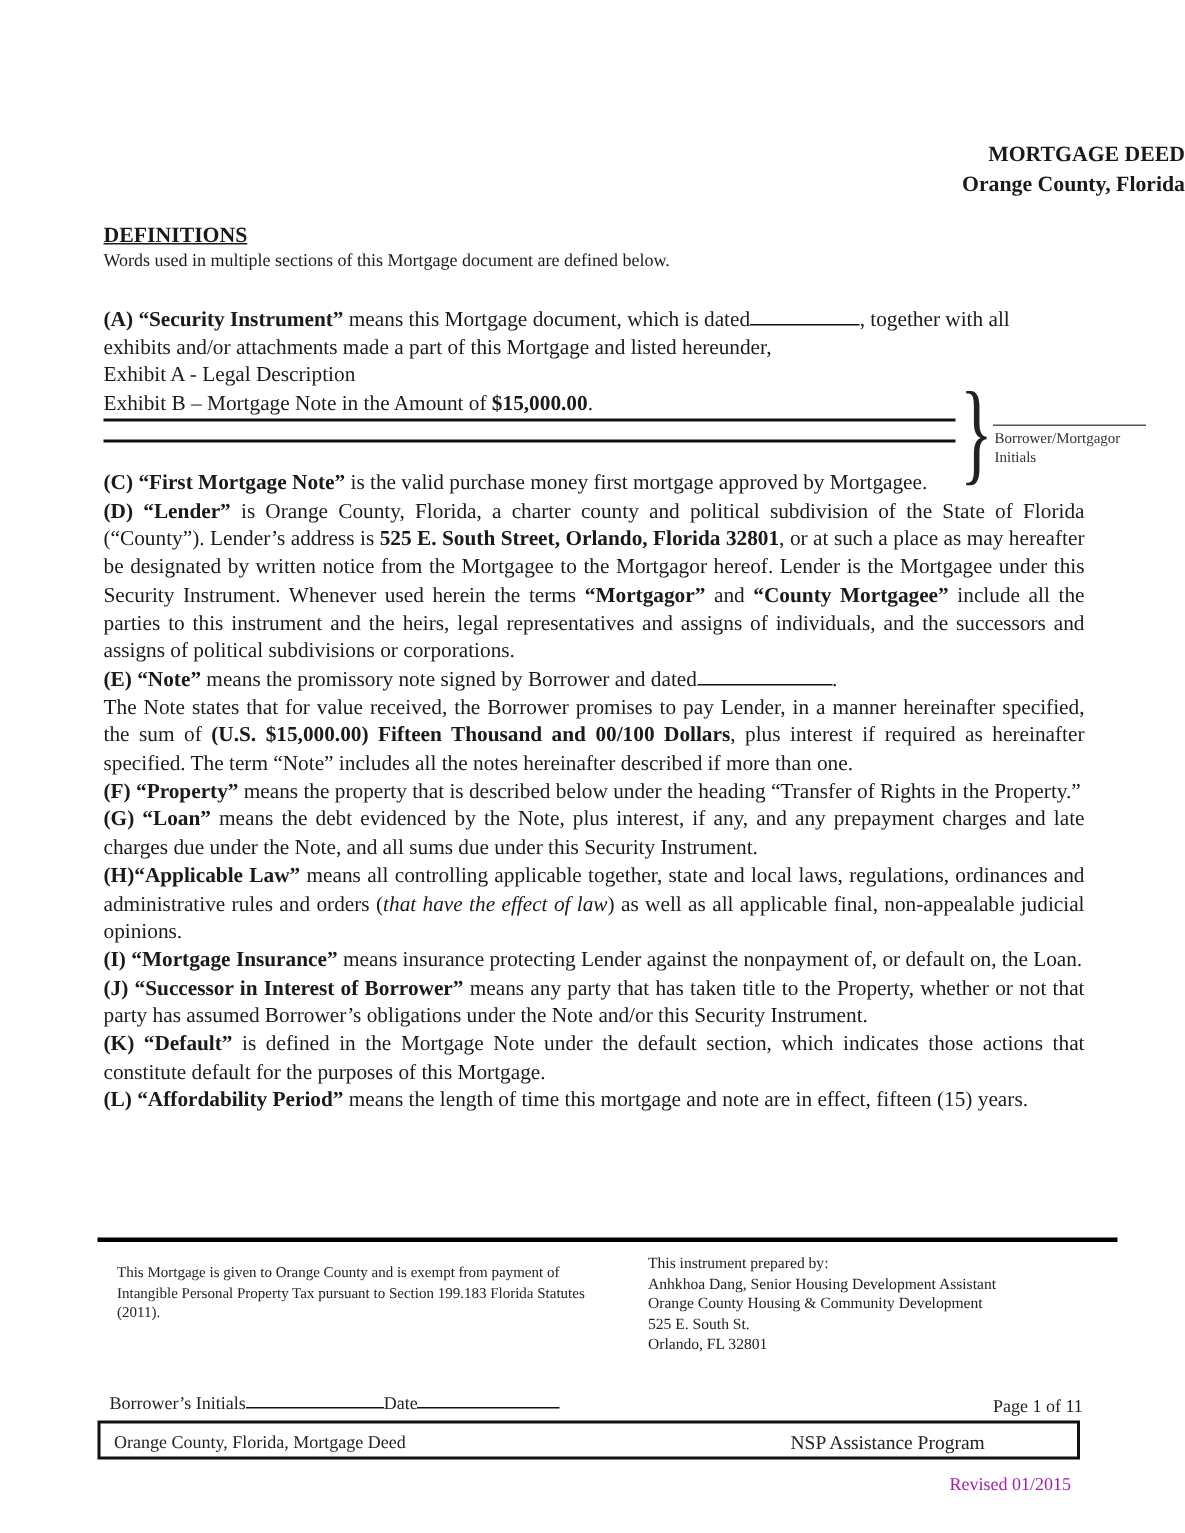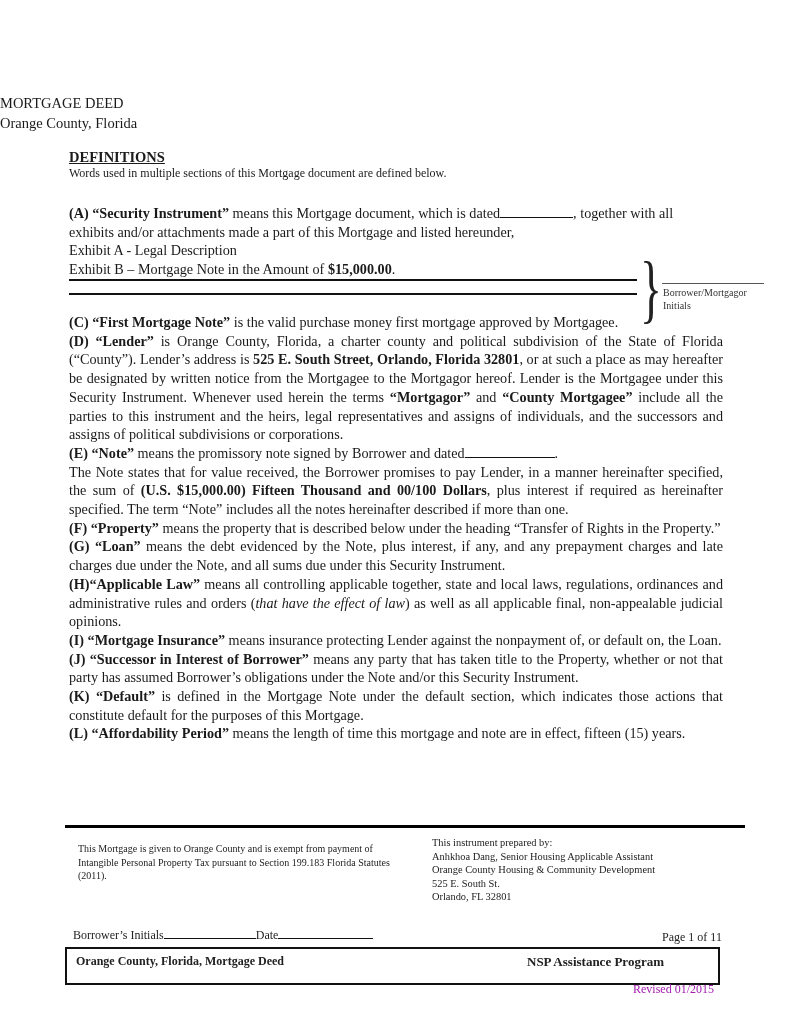--- a/index.html
+++ b/index.html
@@ -1,39 +1,39 @@
 <!DOCTYPE html>
 <html><head>
   <meta charset="utf-8">
   <style>
     * { box-sizing: border-box; margin: 0; padding: 0; }
     html, body { width: 790px; height: 1022px; background: #ffffff; overflow: hidden; }
     body { font-family: "Liberation Serif", serif; color: #1a1a1a; position: relative; }
     .page { position: absolute; left: 0; top: 0; width: 790px; height: 1022px; }
-    .title { position: absolute; left: 0; width: 790px; text-align: left; font-weight: normal; font-size: 14.5px; }
+    .title { position: absolute; left: 0; width: 790px; text-align: right; font-weight: bold; font-size: 14.5px; }
     .t1 { top: 95px; }
     .t2 { top: 115px; }
     .abs { position: absolute; }
     .body-text { font-size: 14.2px; line-height: 18.7px; width: 654px; text-align: justify; }
     .heading { left: 69px; top: 149px; font-weight: bold; font-size: 14.5px; text-decoration: underline; }
     .intro { left: 69px; top: 166px; font-size: 12px; }
     .blank { display: inline-block; border-bottom: 1.5px solid #111; height: 13px; vertical-align: baseline; }
     b { font-weight: bold; }
     .line { position: absolute; height: 1.5px; background: #111; }
     .brace { position: absolute; left: 640px; top: 250px; font-size: 76px; line-height: 76px; font-weight: normal; transform: scaleX(0.6); transform-origin: left top; color: #222; }
     .init-line { position: absolute; left: 662px; top: 283px; width: 102px; height: 1px; background: #555; }
     .init-label { position: absolute; left: 663px; top: 286px; font-size: 10px; line-height: 13px; color: #333; }
     .defs { position: absolute; left: 69px; top: 313px; }
     .defs p { margin: 0; }
     .thick-rule { position: absolute; left: 65px; top: 825px; width: 680px; height: 3px; background: #000; }
     .exempt { position: absolute; left: 78px; top: 842px; font-size: 10px; line-height: 13.5px; width: 320px; color: #222; }
     .prepared { position: absolute; left: 432px; top: 836px; font-size: 10.4px; line-height: 13.5px; color: #222; }
     .initials-row { position: absolute; left: 73px; top: 928px; font-size: 12px; color: #222; }
     .page-num { position: absolute; left: 662px; top: 930px; font-size: 12px; color: #222; }
-    .footer-box { position: absolute; left: 65px; top: 947px; width: 655px; height: 38px; border: 2px solid #111; font-weight: bold; }
+    .footer-box { position: absolute; left: 65px; top: 947px; width: 655px; height: 26px; border: 2px solid #111; }
     .footer-left { position: absolute; left: 9px; top: 5px; font-size: 12px; color: #222; }
     .footer-right { position: absolute; left: 460px; top: 5px; font-size: 13px; color: #222; }
     .revised { position: absolute; left: 633px; top: 982px; font-size: 12px; color: #a21caf; }
   </style>
 </head>
 <body>
 
 <div class="page">
 
   <div class="title t1">MORTGAGE DEED</div>
@@ -102,21 +102,21 @@
       <b>“Affordability Period”</b><span> means the length of time this mortgage and note are in effect, fifteen (15) years.</span>
     </p>
   </div>
 
   <div class="thick-rule"></div>
 
   <div class="exempt">This Mortgage is given to Orange County and is exempt from payment of Intangible Personal Property Tax pursuant to Section 199.183 Florida Statutes (2011).</div>
 
   <div class="prepared">
     <div>This instrument prepared by:</div>
-    <div>Anhkhoa Dang, Senior Housing Applicable Assistant</div>
+    <div>Anhkhoa Dang, Senior Housing Development Assistant</div>
     <div>Orange County Housing &amp; Community Development</div>
     <div>525 E. South St.</div>
     <div>Orlando, FL 32801</div>
   </div>
 
   <div class="initials-row">
     <span>Borrower’s Initials</span><span class="blank" style="width:92px; height:11px;"></span><span>Date</span><span class="blank" style="width:95px; height:11px;"></span>
   </div>
 
   <div class="page-num">Page 1 of 11</div>

